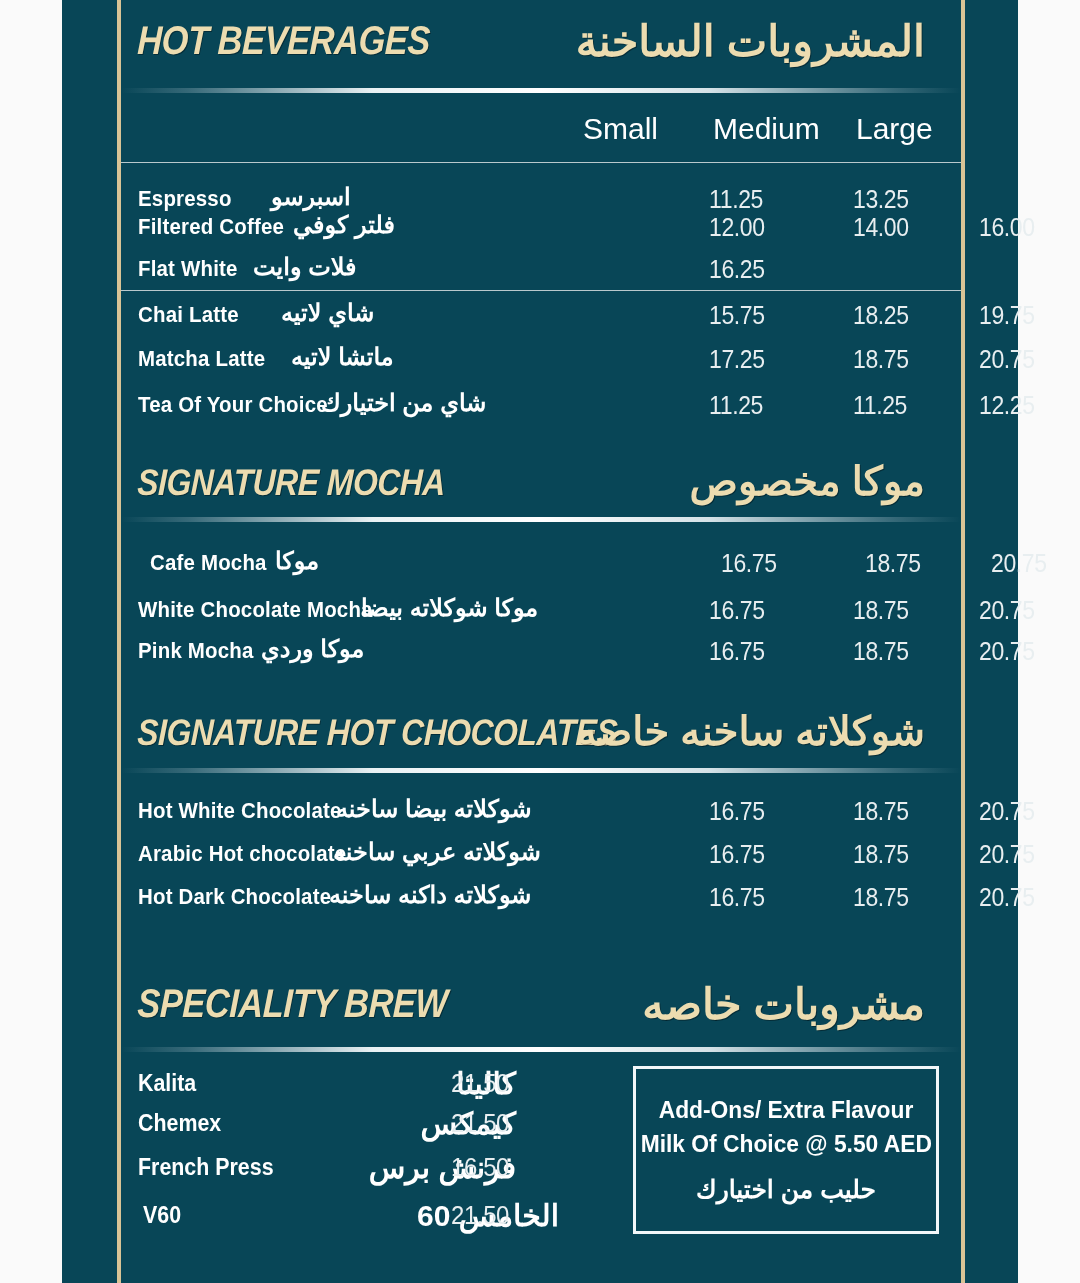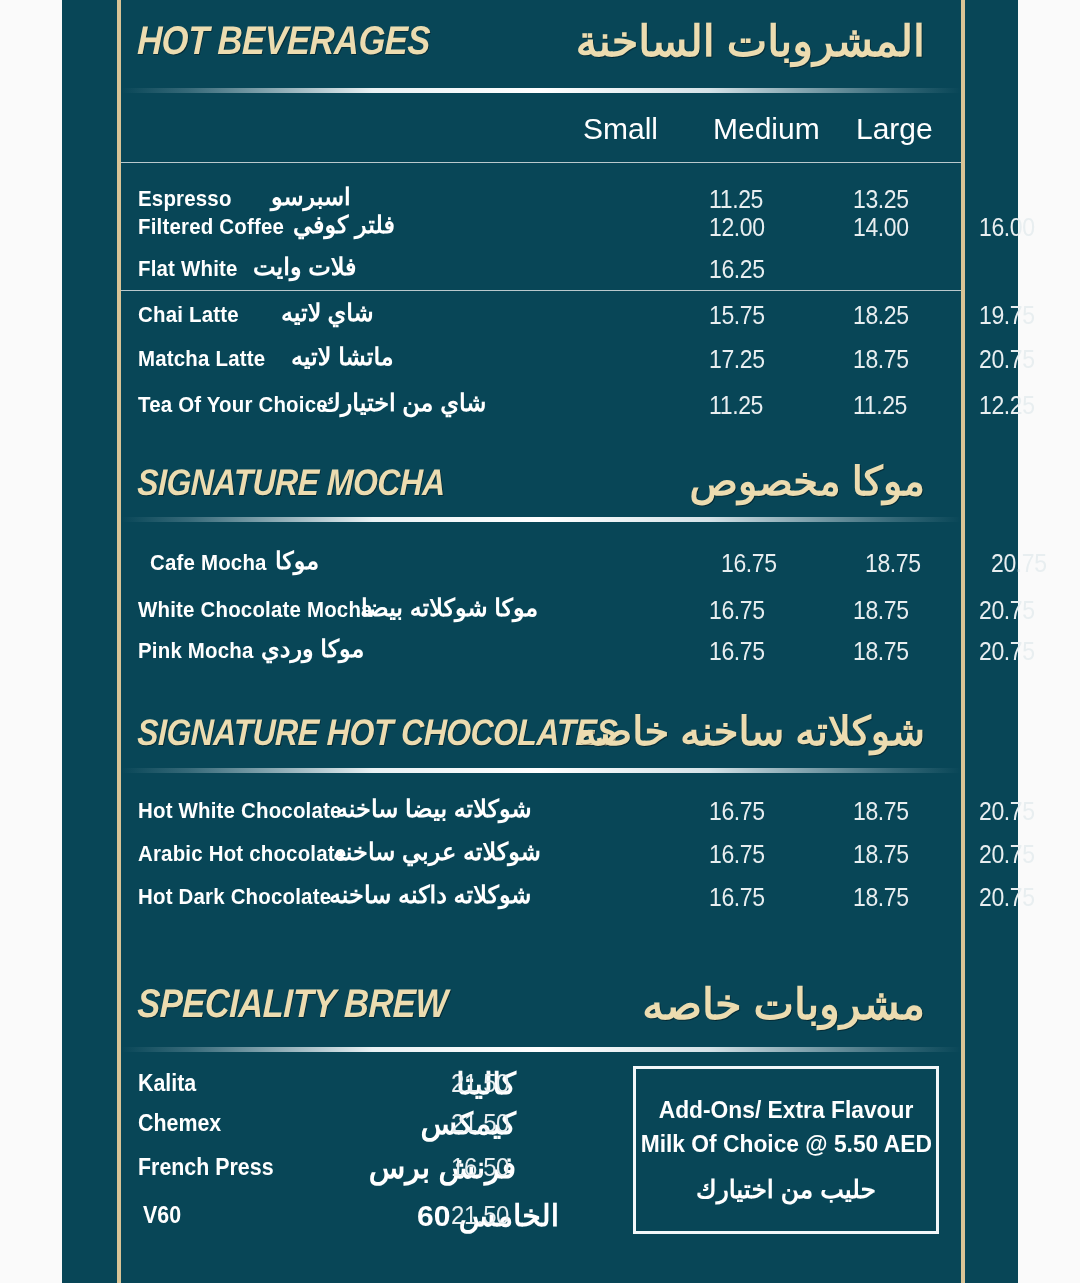--- a/index.html
+++ b/index.html
@@ -279,21 +279,21 @@
       <div class="ar" style="left:132px;">فلات وايت</div>
       <div class="price p-s">16.25</div>
       <div class="price p-m"></div>
       <div class="price p-l"></div>
     </div>
 
     <div class="thin-div" style="top:290px;"></div>
 
     <div class="row" style="top:302px;">
       <div class="en">Chai Latte</div>
-      <div class="ar" style="left:160px;font-family:Liberation Serif, serif;">شاي لاتيه</div>
+      <div class="ar" style="left:160px;">شاي لاتيه</div>
       <div class="price p-s">15.75</div>
       <div class="price p-m">18.25</div>
       <div class="price p-l">19.75</div>
     </div>
 
     <div class="row" style="top:346px;">
       <div class="en">Matcha Latte</div>
       <div class="ar" style="left:170px;text-align:center;">ماتشا لاتيه</div>
       <div class="price p-s">17.25</div>
       <div class="price p-m">18.75</div>

